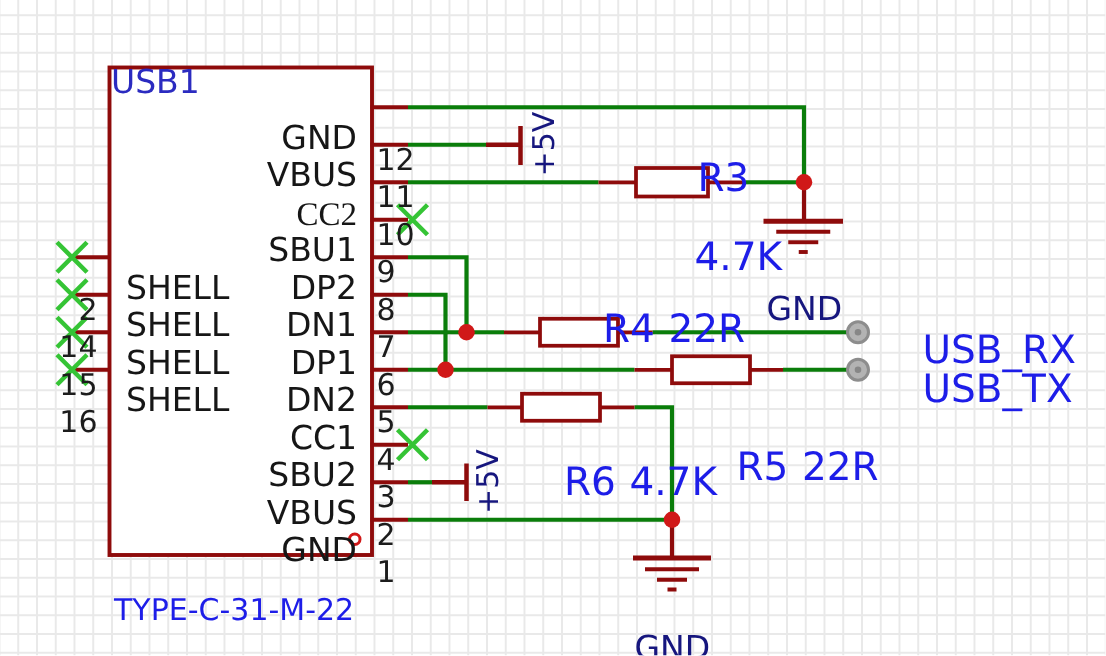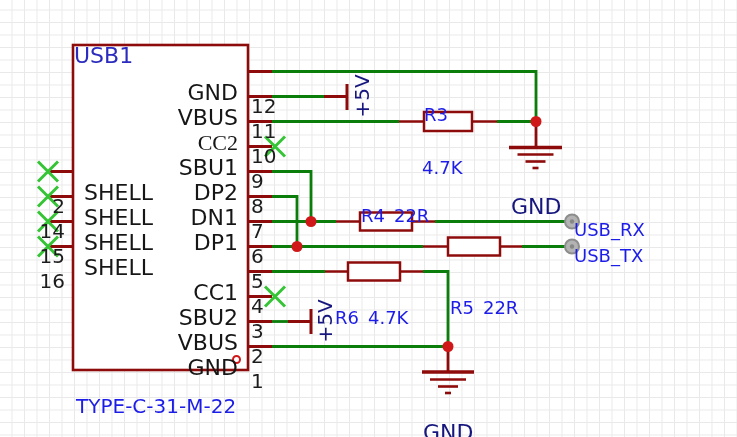--- a/index.html
+++ b/index.html
@@ -12,21 +12,21 @@
     background-size:12.5px 12.5px;
     background-position:-1px -3px;
     font-family:"DejaVu Sans","Liberation Sans",sans-serif;
   }
   svg.sch{position:absolute;left:0;top:0;}
   .lbl{position:absolute;white-space:nowrap;line-height:1.15;margin-top:22px;}
   .pin-name{font-size:22px;color:#161616;}
   .pin-name.r{text-align:right;width:160px;}
   .pin-num{font-size:20px;color:#1c1c1c;}
   .pin-num.l{text-align:right;width:30px;}
-  .blue{color:#1d1de8;font-size:18px;}
+  .blue{color:#1d1de8;font-size:26px;padding-left:41px;}
   .navy{color:#16167e;font-size:22px;}
   .ref-des{color:#2b2bc0;font-size:22px;}
   .part-name{color:#1d1de8;font-size:20px;}
   .vlabel{
     position:absolute;width:44px;height:44px;display:flex;
     align-items:center;justify-content:center;
     transform:rotate(-90deg);
     color:#16167e;font-size:20px;white-space:nowrap;
   }
   .rlabel span + span{margin-left:9px;}
@@ -139,20 +139,21 @@
   <div class="lbl ref-des" style="left:74px;top:21px;">USB1</div>
   <div class="lbl part-name" style="left:76px;top:373px;">TYPE-C-31-M-22</div>
 
   <div class="lbl pin-name r" style="right:499px;top:58px;">GND</div>
   <div class="lbl pin-name r" style="right:499px;top:83px;">VBUS</div>
   <div class="lbl pin-name r" style="right:499px;top:108px;font-family:Liberation Serif, serif;">CC2</div>
   <div class="lbl pin-name r" style="right:499px;top:133px;">SBU1</div>
   <div class="lbl pin-name r" style="right:499px;top:158px;">DP2</div>
   <div class="lbl pin-name r" style="right:499px;top:183px;">DN1</div>
   <div class="lbl pin-name r" style="right:499px;top:208px;">DP1</div>
+  <div class="lbl pin-name r" style="right:499px;top:233px;">DN2</div>
   <div class="lbl pin-name r" style="right:499px;top:258px;">CC1</div>
   <div class="lbl pin-name r" style="right:499px;top:283px;">SBU2</div>
   <div class="lbl pin-name r" style="right:499px;top:308px;">VBUS</div>
   <div class="lbl pin-name r" style="right:499px;top:333px;">GND</div>
 
   <div class="lbl pin-num" style="left:251px;top:73px;">12</div>
   <div class="lbl pin-num" style="left:251px;top:98px;">11</div>
   <div class="lbl pin-num" style="left:251px;top:123px;">10</div>
   <div class="lbl pin-num" style="left:251px;top:148px;">9</div>
   <div class="lbl pin-num" style="left:251px;top:173px;">8</div>

